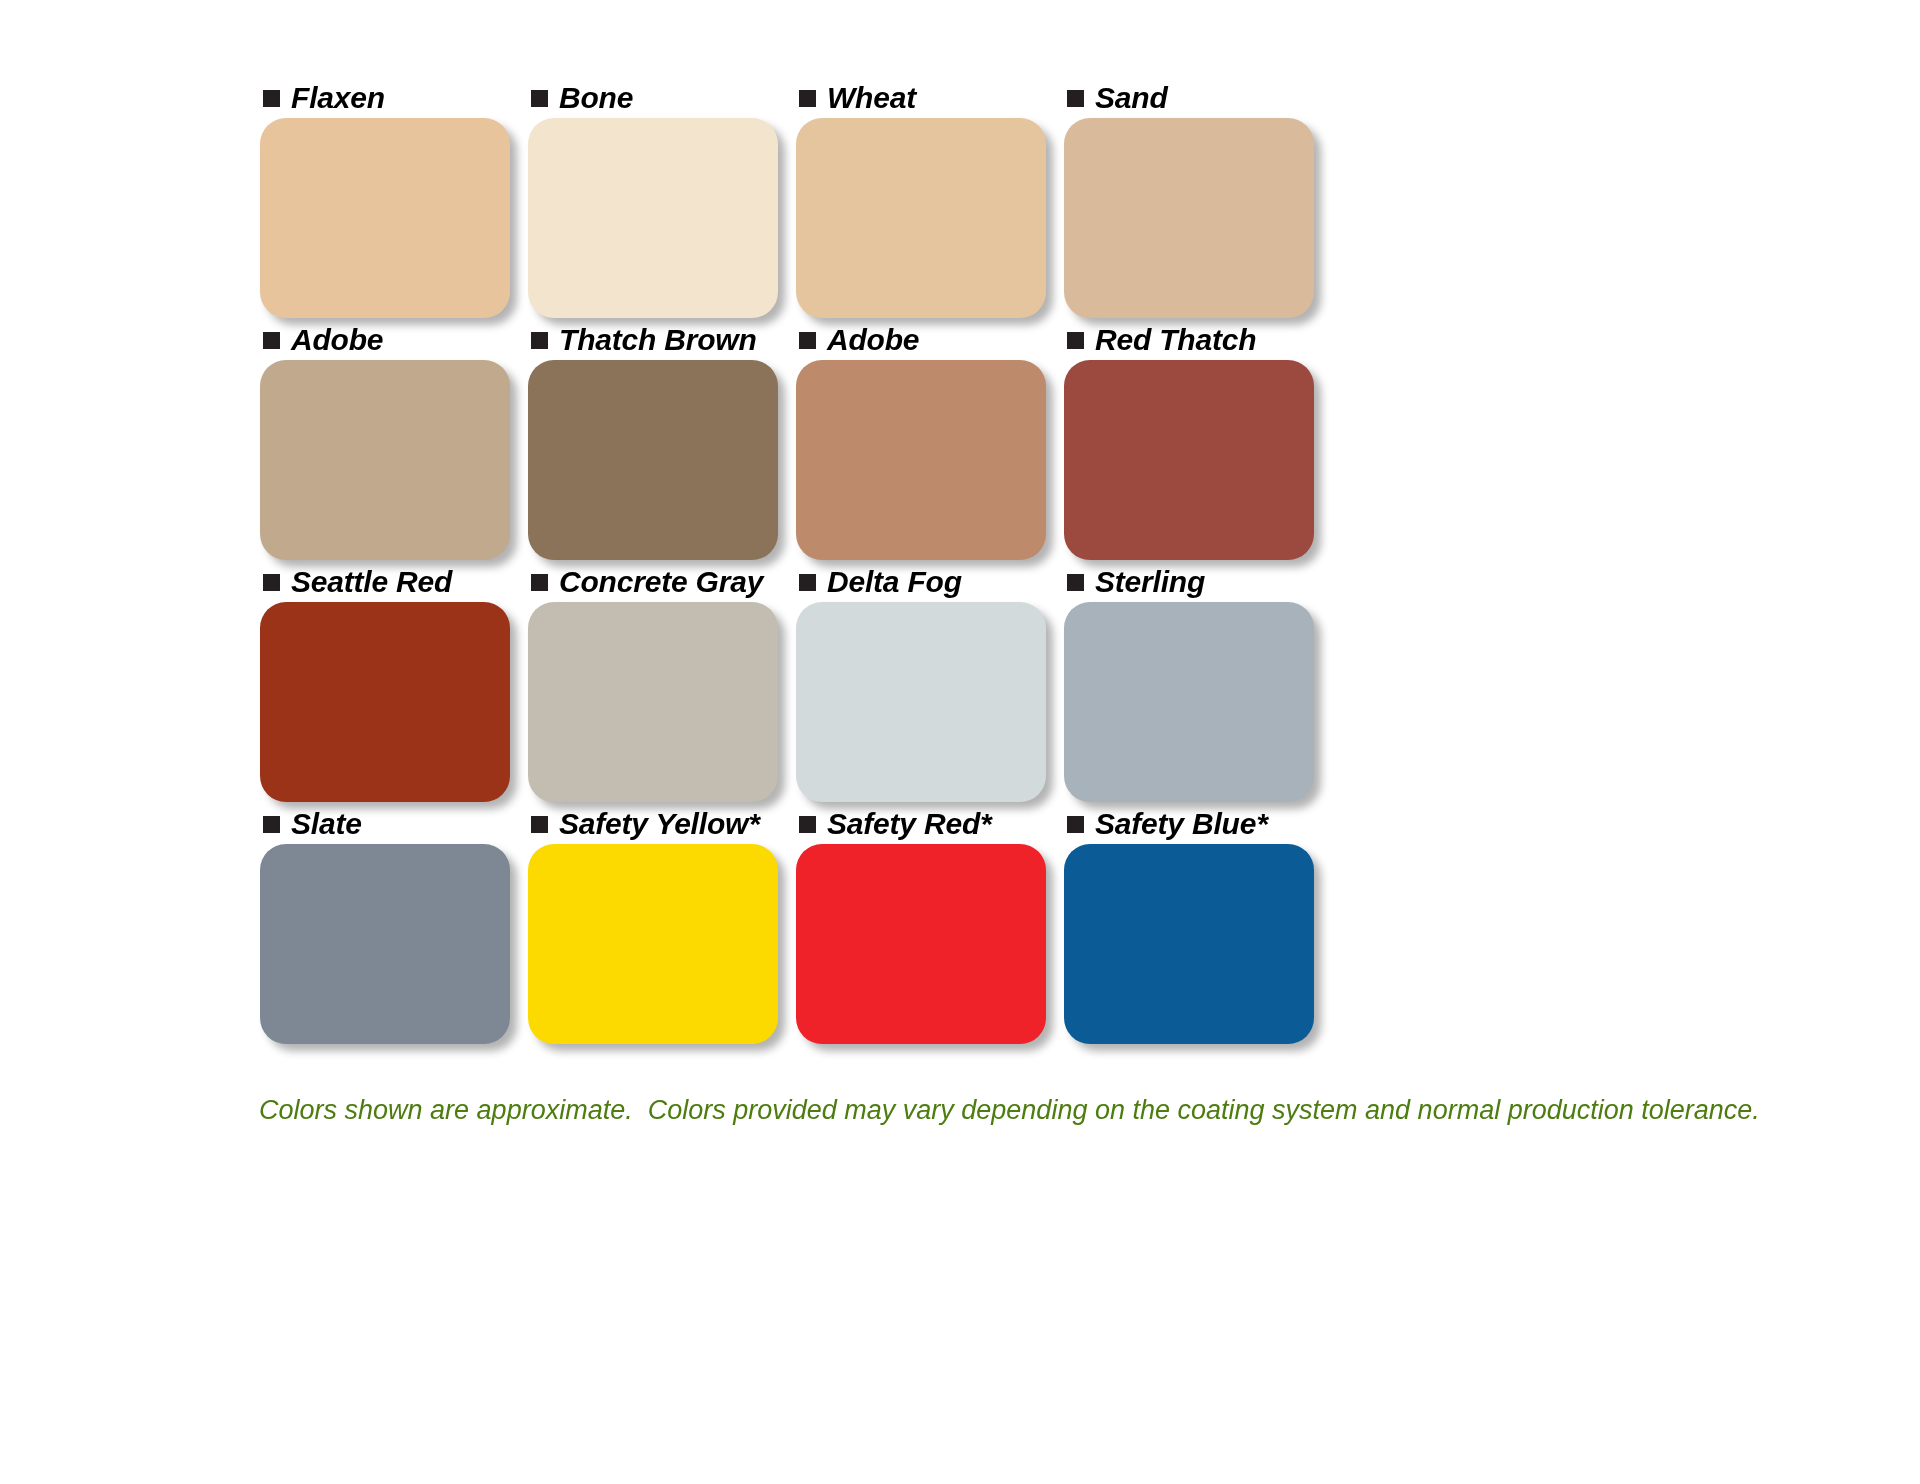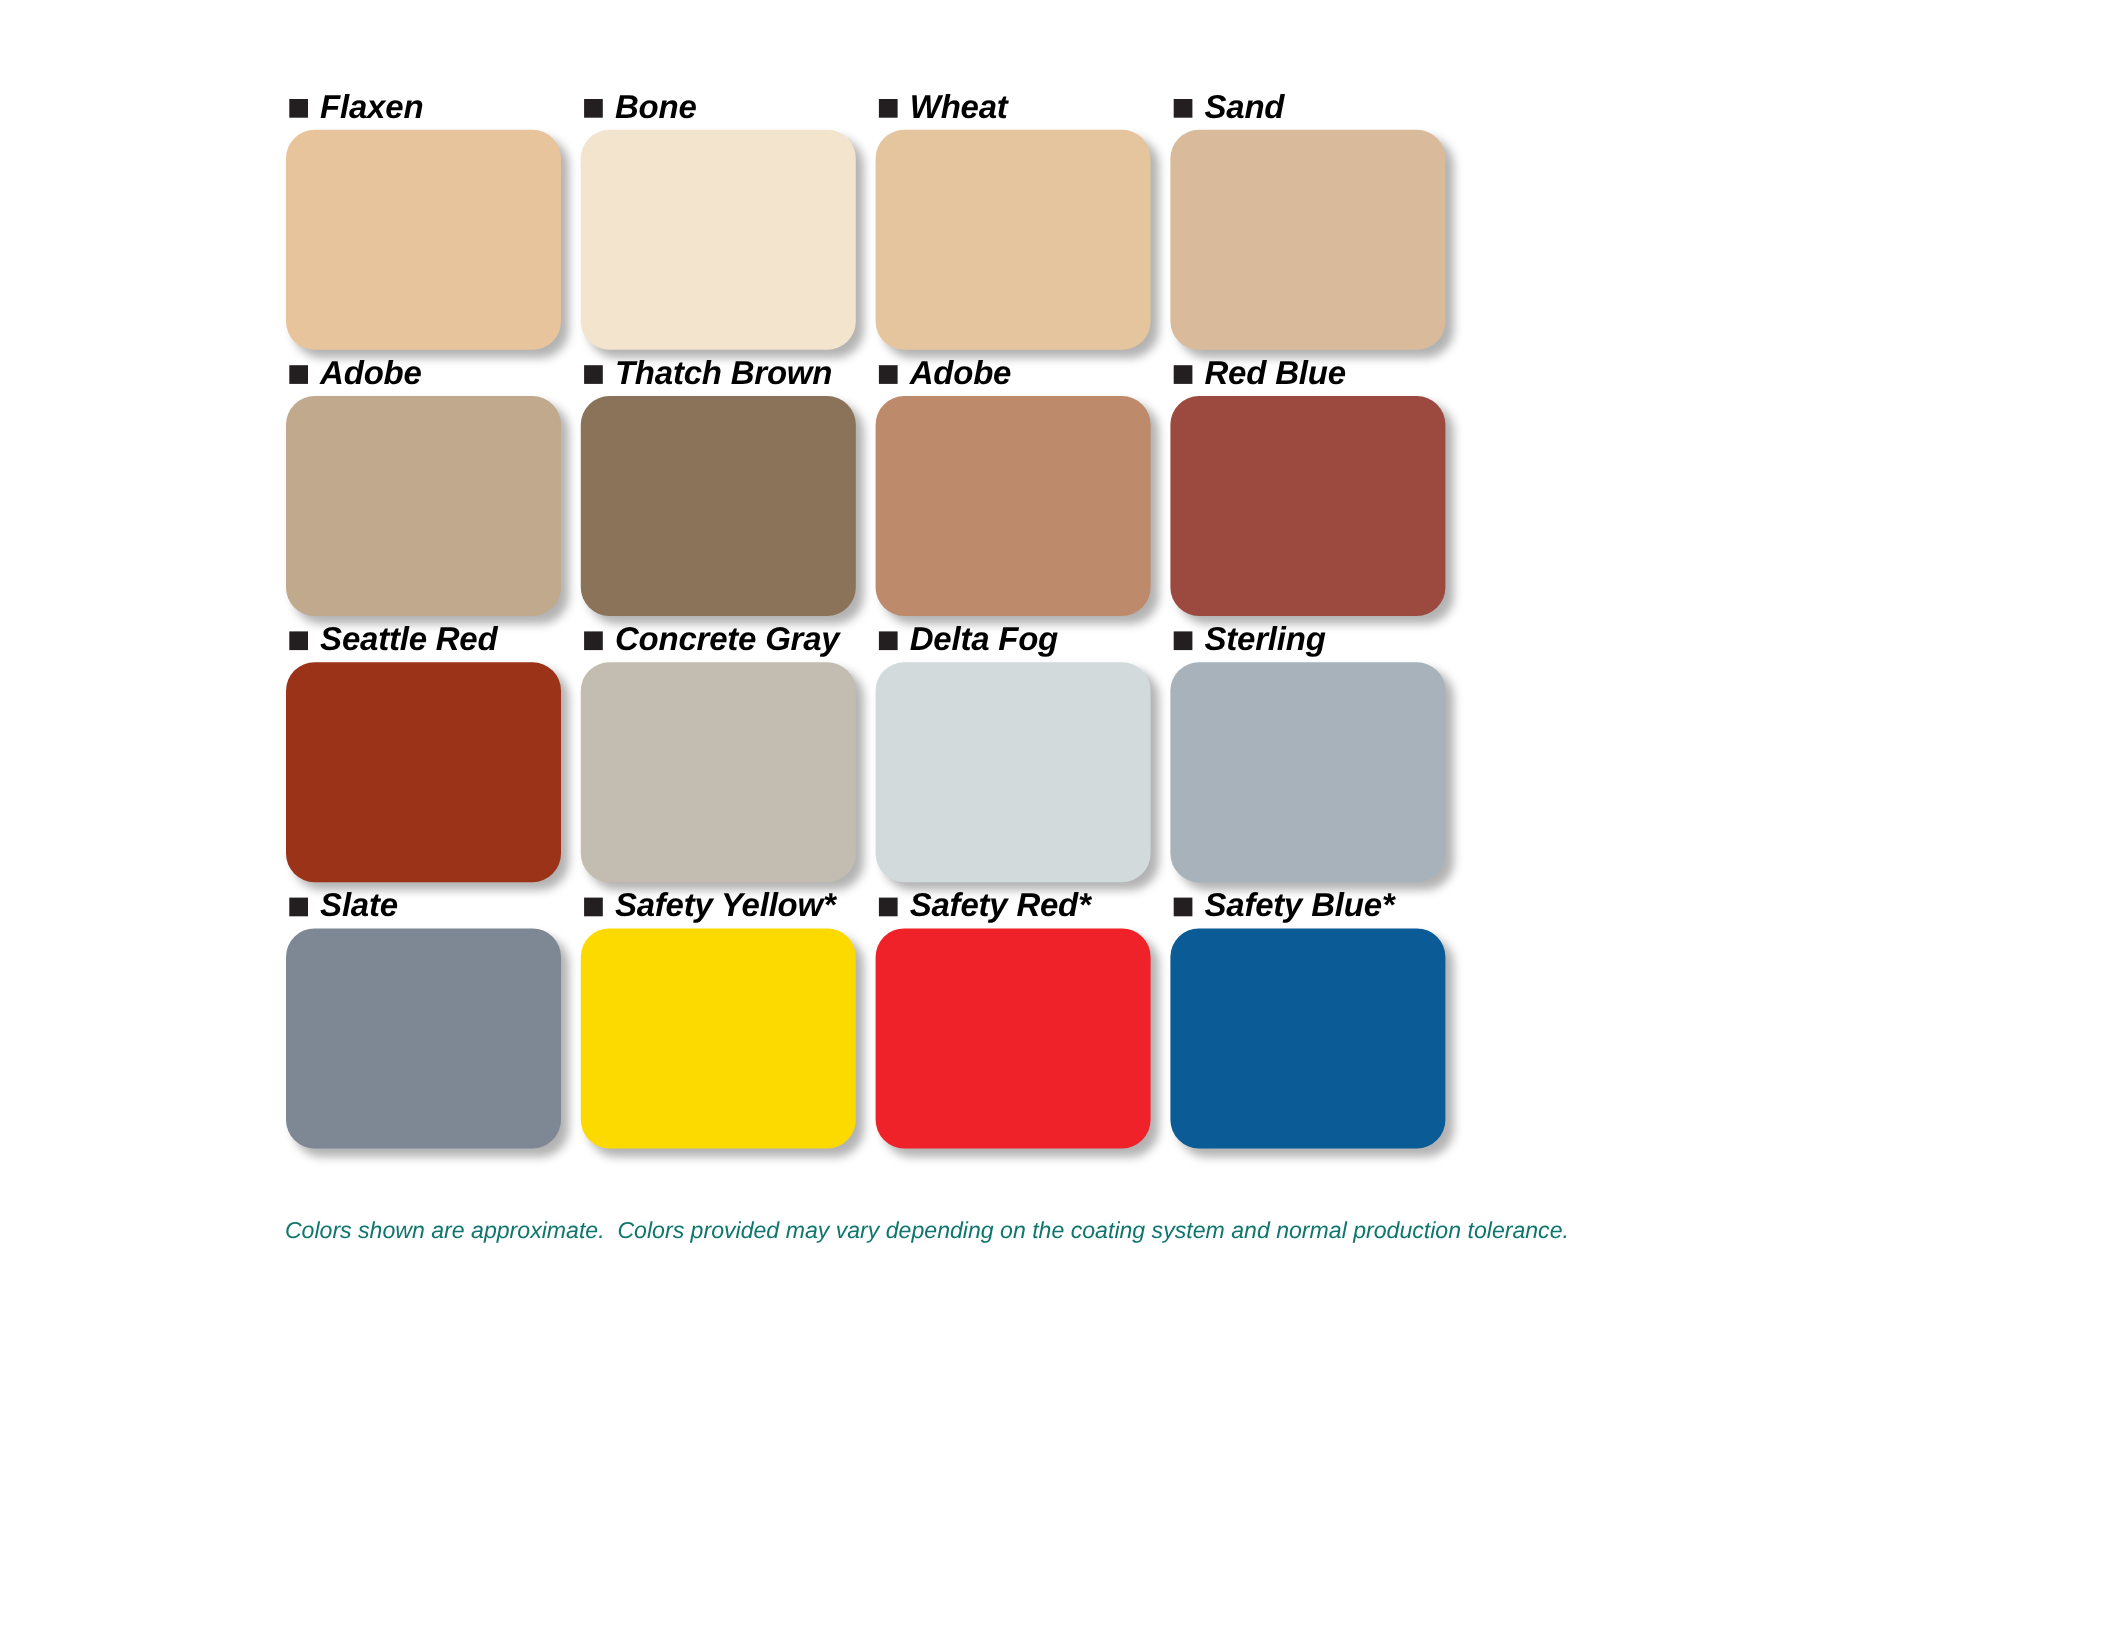--- a/index.html
+++ b/index.html
@@ -73,25 +73,24 @@
     box-shadow: 7px 7px 9px rgba(0,0,0,0.30);
   }
 
   .footer-note {
     position: absolute;
     left: 259px;
     top: 1094px;
     width: 1420px;
     font-family: "Liberation Sans", sans-serif;
     font-style: italic;
-    font-size: 21px;
-    color: #0f766e;
+    font-size: 27px;
+    color: #4d7c0f;
     white-space: pre;
     line-height: 1.2;
-    margin-top: 12px;
   }
 </style>
 </head>
 <body style="background-color: rgb(255, 255, 255);">
 
 <div class="page">
 
   <div class="swatch-grid">
 
     <div class="swatch-cell">
@@ -146,21 +145,21 @@
       <div class="swatch-label">
         <span class="bullet" style="background-color: rgb(35, 31, 32);"></span>
         <span class="label-text">Adobe</span>
       </div>
       <div class="chip" style="background-color: rgb(189, 139, 107);"></div>
     </div>
 
     <div class="swatch-cell">
       <div class="swatch-label">
         <span class="bullet" style="background-color: rgb(35, 31, 32);"></span>
-        <span class="label-text">Red Blue</span>
+        <span class="label-text">Red Thatch</span>
       </div>
       <div class="chip" style="background-color: rgb(156, 74, 64);"></div>
     </div>
 
     <div class="swatch-cell">
       <div class="swatch-label">
         <span class="bullet" style="background-color: rgb(35, 31, 32);"></span>
         <span class="label-text">Seattle Red</span>
       </div>
       <div class="chip" style="background-color: rgb(155, 51, 24);"></div>

